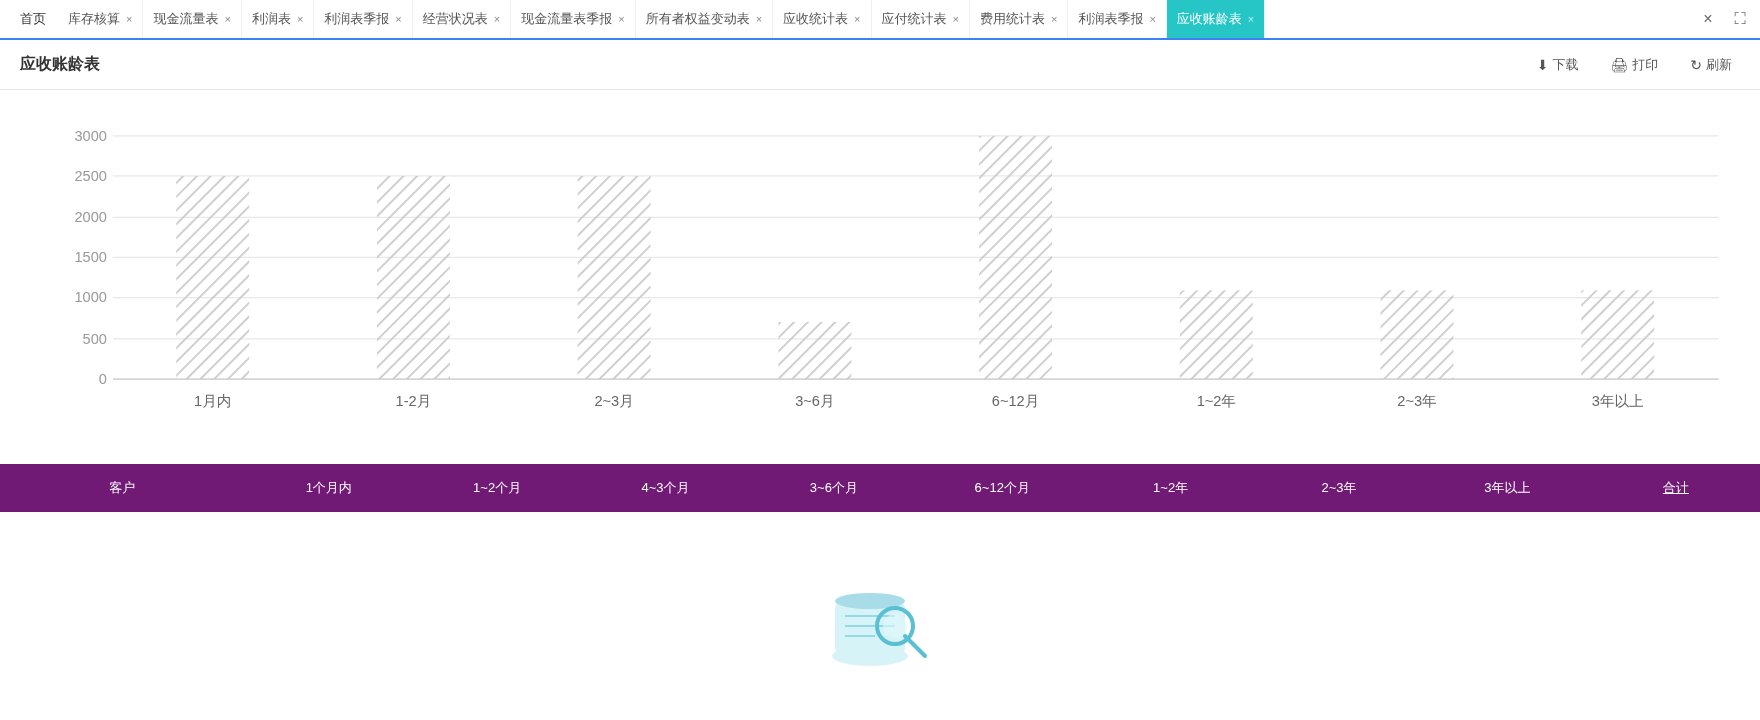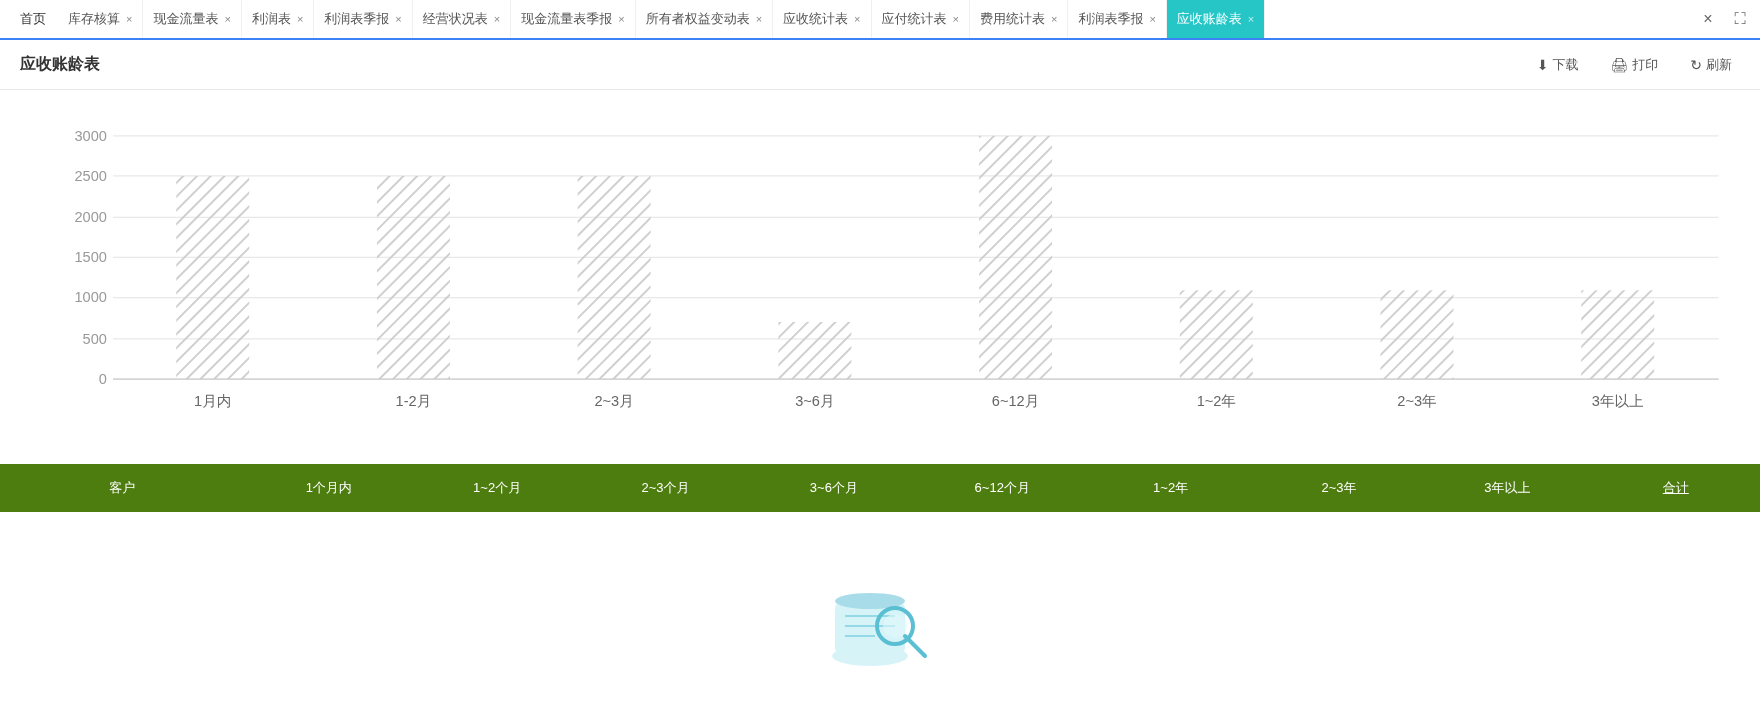--- a/index.html
+++ b/index.html
@@ -116,21 +116,21 @@
     }
 
     svg.chart-svg {
       width: 100%;
       height: 100%;
     }
 
     
     .table-header {
       display: flex;
-      background: #4d7c0f;
+      background: #701a75;
       color: #fff;
       height: 48px;
       align-items: center;
       flex-shrink: 0;
     }
     .th-cell {
       flex: 1;
       text-align: center;
       font-size: 13px;
       padding: 0 8px;
@@ -285,21 +285,21 @@
       <text x="1297" y="242" text-anchor="middle" font-size="12" fill="#666">3年以上</text>
 
       <line x1="60" y1="220" x2="1380" y2="220" stroke="#ccc" stroke-width="1"></line>
     </svg>
   </div>
 
   <div class="table-header">
     <div class="th-cell">客户</div>
     <div class="th-cell">1个月内</div>
     <div class="th-cell">1~2个月</div>
-    <div class="th-cell">2~3个月</div>
+    <div class="th-cell">4~3个月</div>
     <div class="th-cell">3~6个月</div>
     <div class="th-cell">6~12个月</div>
     <div class="th-cell">1~2年</div>
     <div class="th-cell">2~3年</div>
     <div class="th-cell">3年以上</div>
     <div class="th-cell">合计</div>
   </div>
 
   <div class="empty-state">
 

